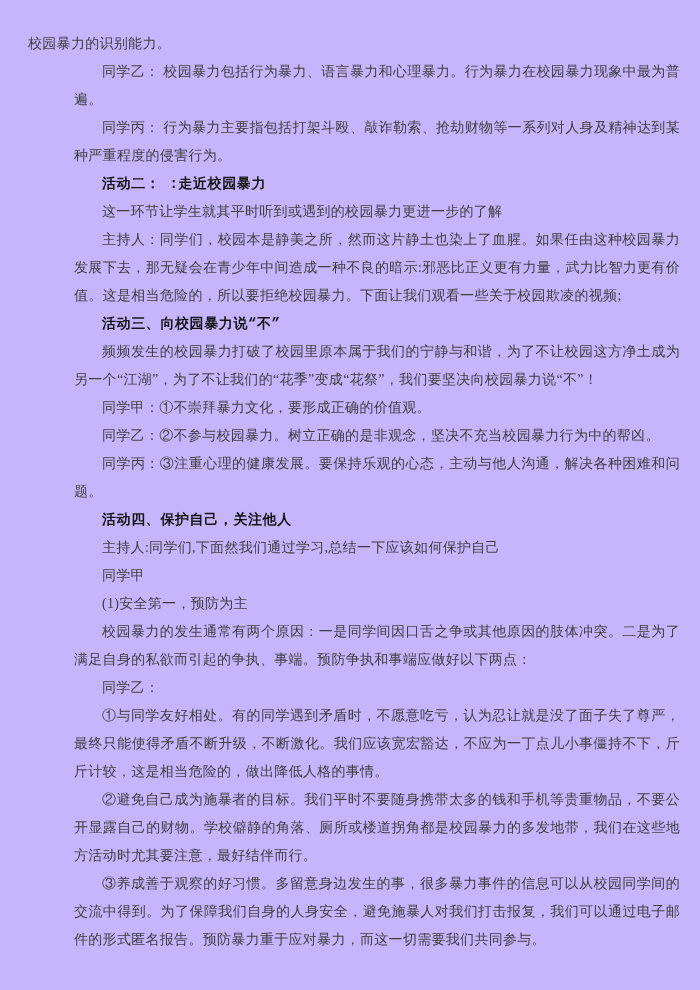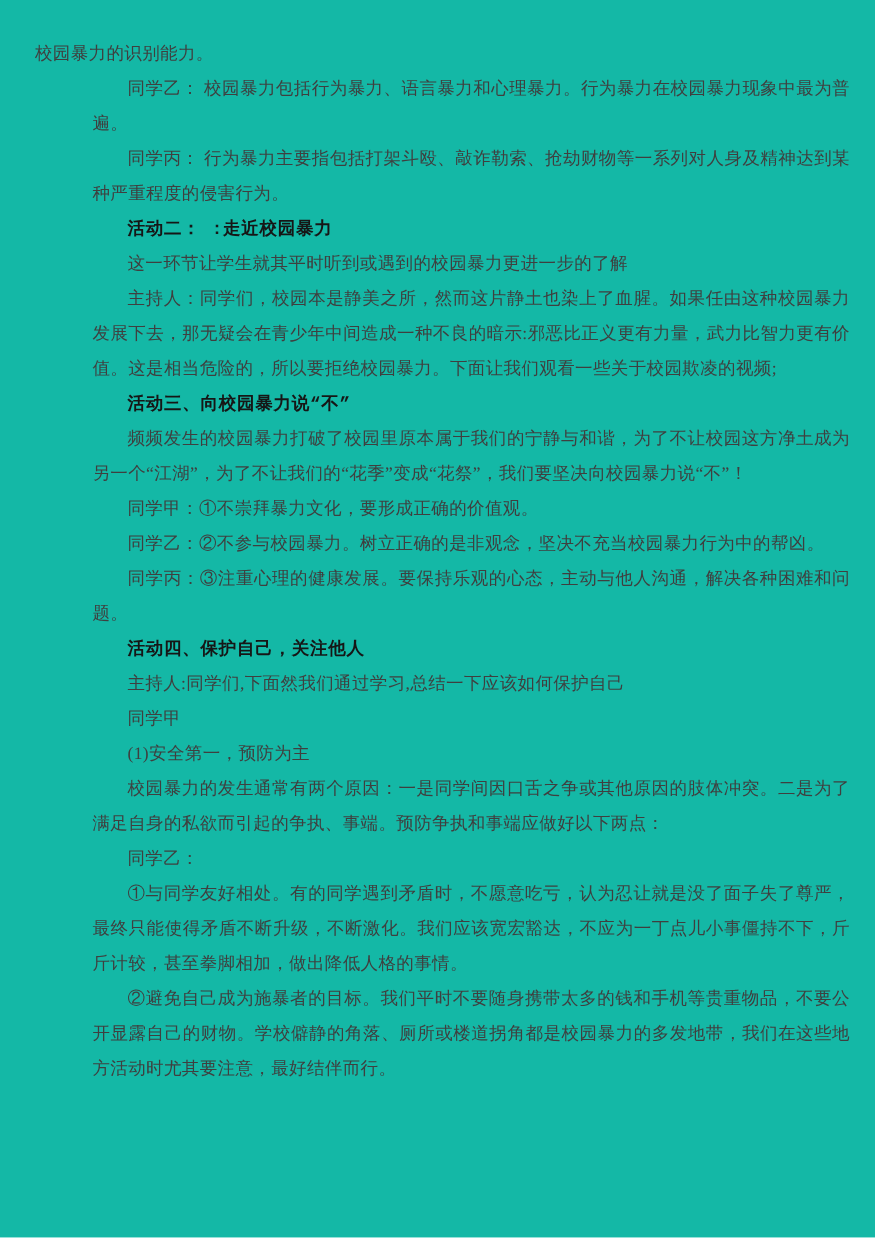--- a/index.html
+++ b/index.html
@@ -5,21 +5,21 @@
   html, body {
     margin: 0;
     padding: 0;
     background: #ffffff;
   }
   .page {
     position: relative;
     width: 700px;
     height: 990px;
     box-sizing: border-box;
-    background: #14b8a6;
+    background: #c4b5fd;
     padding: 30px 20px 0 28px;
     overflow: hidden;
     font-family: "Liberation Serif", "DejaVu Serif", serif;
   }
   .doc-content p {
     margin: 0;
     font-size: 14px;
     line-height: 28px;
     letter-spacing: 0.3px;
     text-align: justify;
@@ -52,16 +52,17 @@
       <p class=" indent">频频发生的校园暴力打破了校园里原本属于我们的宁静与和谐，为了不让校园这方净土成为另一个“江湖”，为了不让我们的“花季”变成“花祭”，我们要坚决向校园暴力说“不”！</p>
       <p class=" indent">同学甲：①不崇拜暴力文化，要形成正确的价值观。</p>
       <p class=" indent">同学乙：②不参与校园暴力。树立正确的是非观念，坚决不充当校园暴力行为中的帮凶。</p>
       <p class=" indent">同学丙：③注重心理的健康发展。要保持乐观的心态，主动与他人沟通，解决各种困难和问题。</p>
       <p class="heading indent">活动四、保护自己，关注他人</p>
       <p class=" indent">主持人:同学们,下面然我们通过学习,总结一下应该如何保护自己</p>
       <p class=" indent">同学甲</p>
       <p class=" indent">(1)安全第一，预防为主</p>
       <p class=" indent">校园暴力的发生通常有两个原因：一是同学间因口舌之争或其他原因的肢体冲突。二是为了满足自身的私欲而引起的争执、事端。预防争执和事端应做好以下两点：</p>
       <p class=" indent">同学乙：</p>
-      <p class=" indent">①与同学友好相处。有的同学遇到矛盾时，不愿意吃亏，认为忍让就是没了面子失了尊严，最终只能使得矛盾不断升级，不断激化。我们应该宽宏豁达，不应为一丁点儿小事僵持不下，斤斤计较，甚至拳脚相加，做出降低人格的事情。</p>
+      <p class=" indent">①与同学友好相处。有的同学遇到矛盾时，不愿意吃亏，认为忍让就是没了面子失了尊严，最终只能使得矛盾不断升级，不断激化。我们应该宽宏豁达，不应为一丁点儿小事僵持不下，斤斤计较，这是相当危险的，做出降低人格的事情。</p>
       <p class=" indent">②避免自己成为施暴者的目标。我们平时不要随身携带太多的钱和手机等贵重物品，不要公开显露自己的财物。学校僻静的角落、厕所或楼道拐角都是校园暴力的多发地带，我们在这些地方活动时尤其要注意，最好结伴而行。</p>
+      <p class=" indent">③养成善于观察的好习惯。多留意身边发生的事，很多暴力事件的信息可以从校园同学间的交流中得到。为了保障我们自身的人身安全，避免施暴人对我们打击报复，我们可以通过电子邮件的形式匿名报告。预防暴力重于应对暴力，而这一切需要我们共同参与。</p>
     </div>
 </div>
 
 </body></html>

